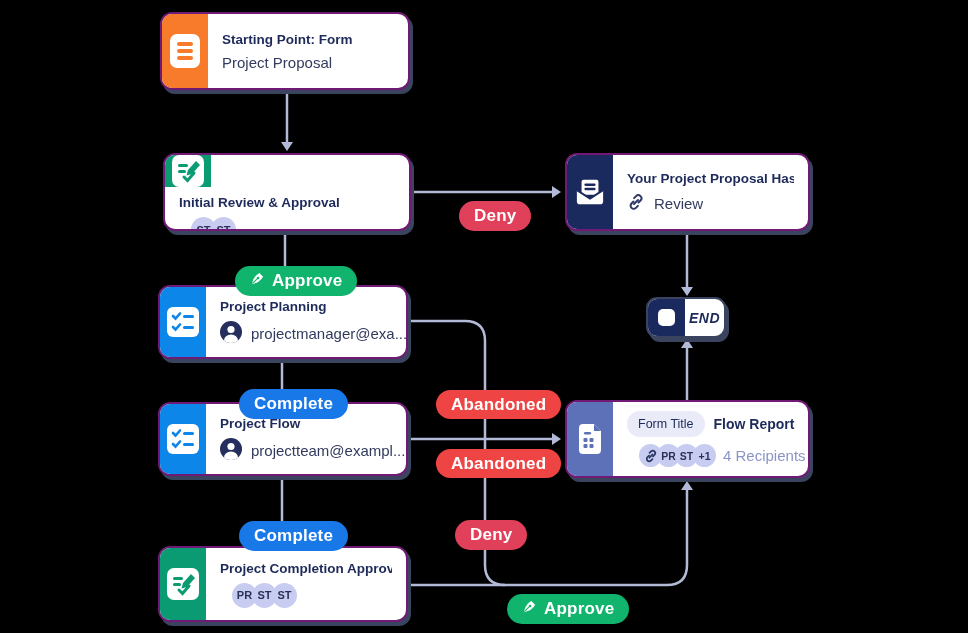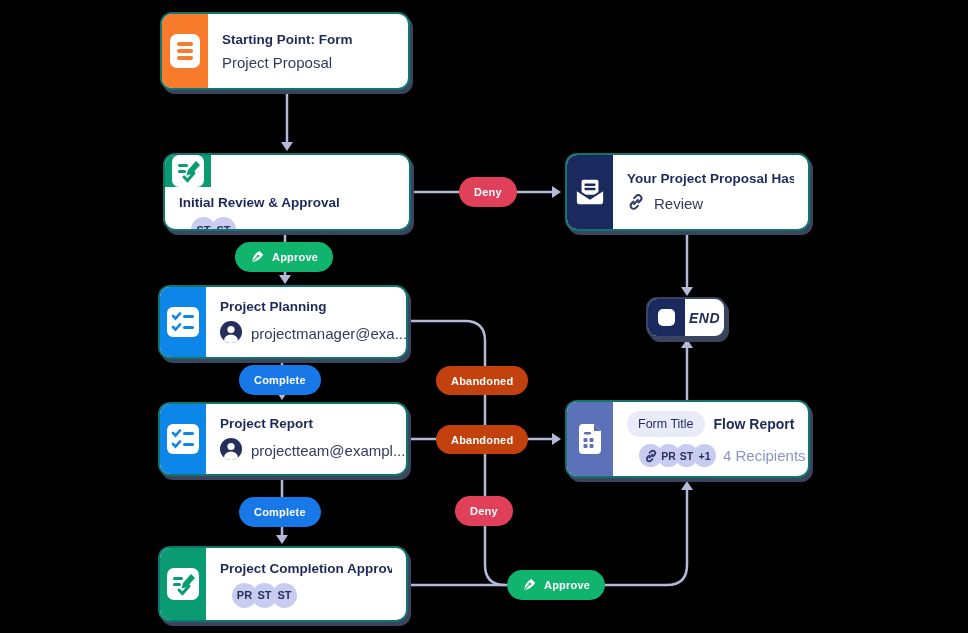--- a/index.html
+++ b/index.html
@@ -6,41 +6,41 @@
   body{
     width:968px;height:633px;background:#000;
     font-family:"Liberation Sans", sans-serif;
     position:relative;overflow:hidden;
   }
   .canvas{position:absolute;left:0;top:0;width:968px;height:633px;}
   #connectors{position:absolute;left:0;top:0;z-index:1;}
 
   .card{
     position:absolute;z-index:2;box-sizing:border-box;
-    background:#fff;border:2px solid #0f766e;border-radius:12px;
+    background:#fff;border:2px solid #701a75;border-radius:12px;
     box-shadow:3px 4px 0 #3A445F;display:flex;overflow:hidden;
   }
   .strip{width:46px;flex:none;display:flex;align-items:center;justify-content:center;}
   .card-body{flex:1;padding:8px 14px;display:flex;flex-direction:column;justify-content:center;gap:7px;min-width:0;}
   .card-title{font-weight:bold;font-size:13.5px;color:#1E2A5A;white-space:nowrap;overflow:hidden;}
   .card-sub{font-size:15px;color:#323B5E;display:flex;align-items:center;gap:9px;white-space:nowrap;}
   .badge-row{display:flex;align-items:center;margin-left:12px;}
   .badge{
     width:25px;height:25px;border-radius:50%;background:#C7CCF0;color:#2A3158;
     font-size:11px;font-weight:bold;display:flex;align-items:center;justify-content:center;flex:none;
   }
   .badge + .badge{margin-left:-5px;}
   .badge.small{width:23px;height:23px;font-size:10.5px;}
 
   .pill{
     position:absolute;z-index:3;box-sizing:border-box;height:30px;border-radius:16px;
-    color:#fff;font-size:11px;font-weight:bold;letter-spacing:.2px;
-    display:flex;align-items:center;justify-content:center;gap:7px;padding:0 15px;
-  }
-  .pill.red{background:#c2410c;}
+    color:#fff;font-size:17px;font-weight:bold;letter-spacing:.2px;
+    display:flex;align-items:center;justify-content:center;gap:7px;padding:0 15px;margin-top:24px;
+  }
+  .pill.red{background:#ef4444;}
   .pill.rose{background:#E0405A;}
   .pill.green{background:#10B46D;}
   .pill.blue{background:#1878E8;}
 
   .end-node{
     position:absolute;z-index:2;box-sizing:border-box;left:646px;top:297px;width:80px;height:41px;
     background:#fff;border:2px solid #3A445F;border-radius:11px;box-shadow:3px 4px 0 #3A445F;
     display:flex;overflow:hidden;font-style:italic;
   }
   .end-strip{width:37px;background:#1B2A5E;display:flex;align-items:center;justify-content:center;flex:none;}
@@ -181,21 +181,21 @@
     <div class="strip" style="background:#0D86EA;">
       <svg width="32" height="30" viewBox="0 0 32 30">
         <rect width="32" height="30" rx="6" fill="#fff"></rect>
         <path d="M6 9 l2.5 2.5 L13 6.5" stroke="#0D86EA" stroke-width="2.6" fill="none" stroke-linecap="round"></path>
         <rect x="16" y="8" width="11" height="3" rx="1.5" fill="#0D86EA"></rect>
         <path d="M6 20 l2.5 2.5 L13 17.5" stroke="#0D86EA" stroke-width="2.6" fill="none" stroke-linecap="round"></path>
         <rect x="16" y="19" width="11" height="3" rx="1.5" fill="#0D86EA"></rect>
       </svg>
     </div>
     <div class="card-body">
-      <div class="card-title">Project Report</div>
+      <div class="card-title">Project Flow</div>
       <div class="card-sub">
         <span>
           <svg width="22" height="22" viewBox="0 0 22 22">
             <clipPath id="av2">
                 <circle cx="11" cy="11" r="11"></circle>
               </clipPath>
             <circle cx="11" cy="11" r="11" fill="#252E5C"></circle>
             <circle cx="11" cy="8.5" r="3.6" fill="#fff"></circle>
             <ellipse cx="11" cy="19.5" rx="7" ry="6" fill="#fff" clip-path="url(#av2)"></ellipse>
           </svg>

